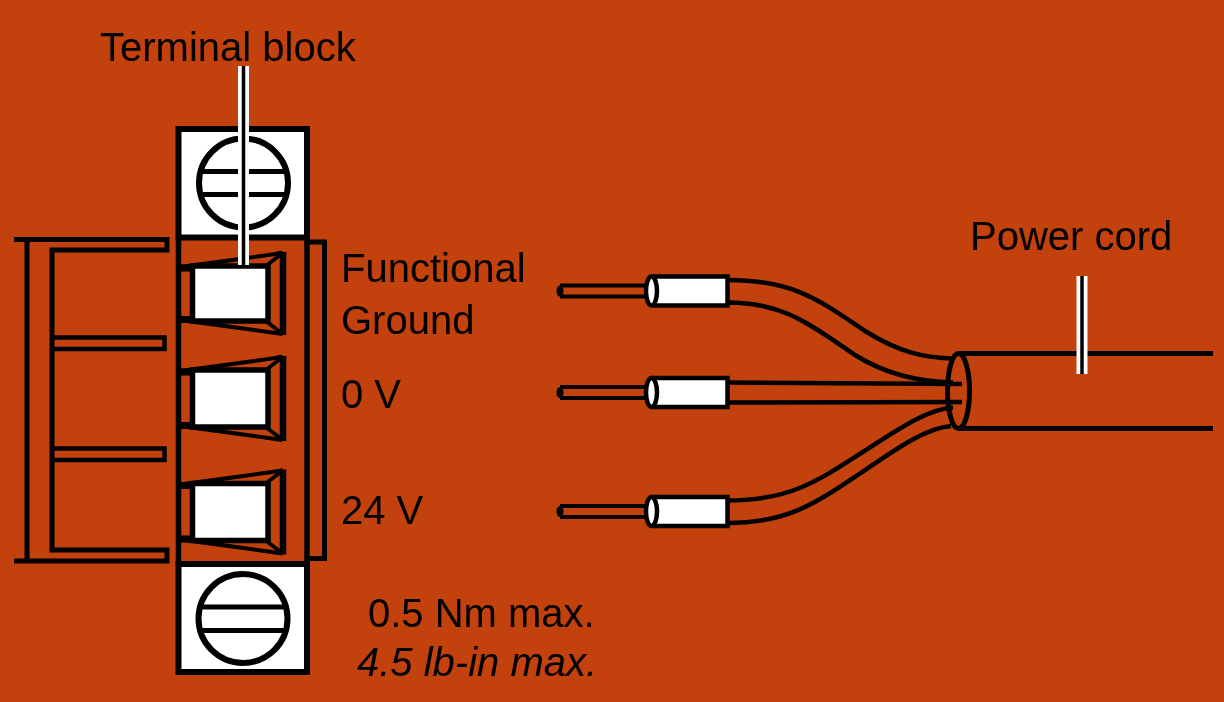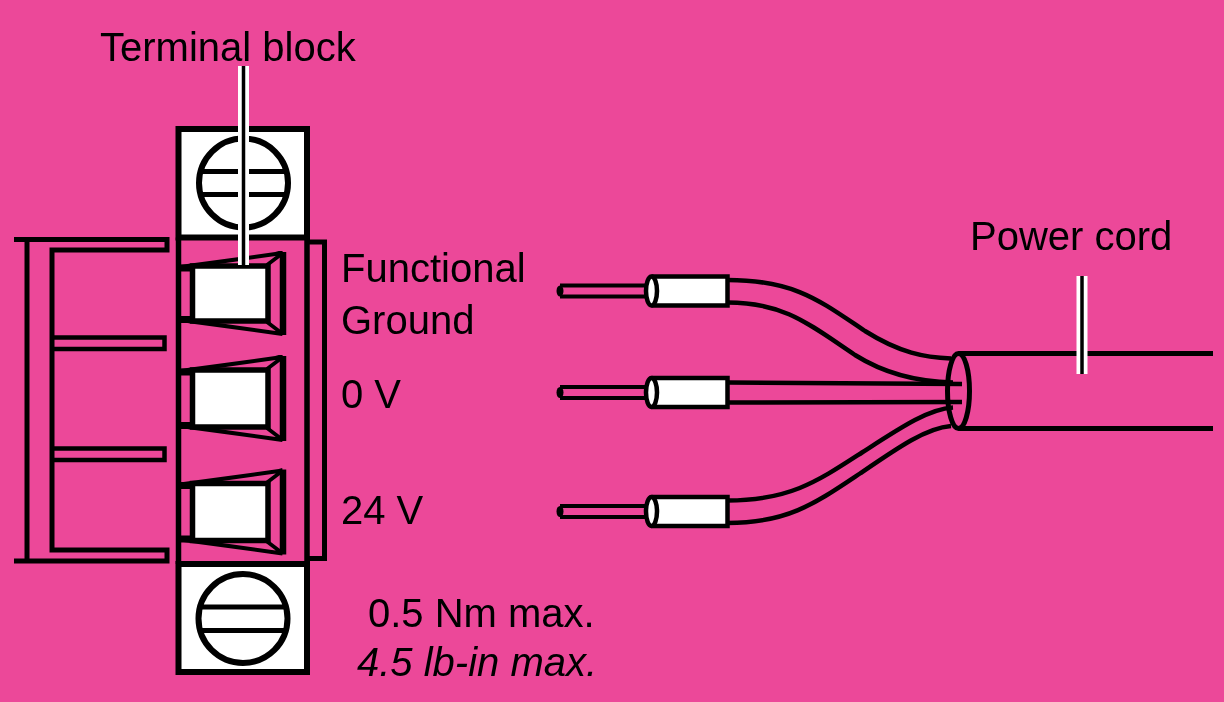--- a/index.html
+++ b/index.html
@@ -4,21 +4,21 @@
 <style>
   html, body {
     margin: 0;
     padding: 0;
     background: #ffffff;
   }
   .stage {
     position: relative;
     width: 1224px;
     height: 702px;
-    background: #ec4899;
+    background: #c2410c;
     overflow: hidden;
   }
   svg text {
     font-family: "Liberation Sans", "DejaVu Sans", sans-serif;
     font-size: 40px;
     fill: #000000;
   }
   svg text.italic {
     font-style: italic;
   }

